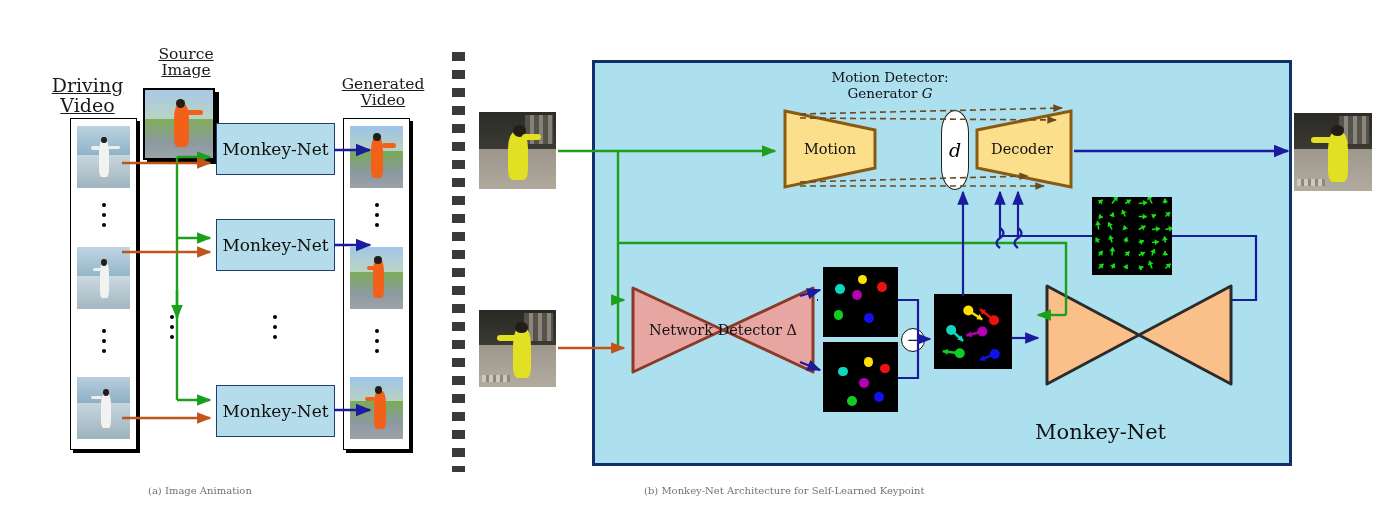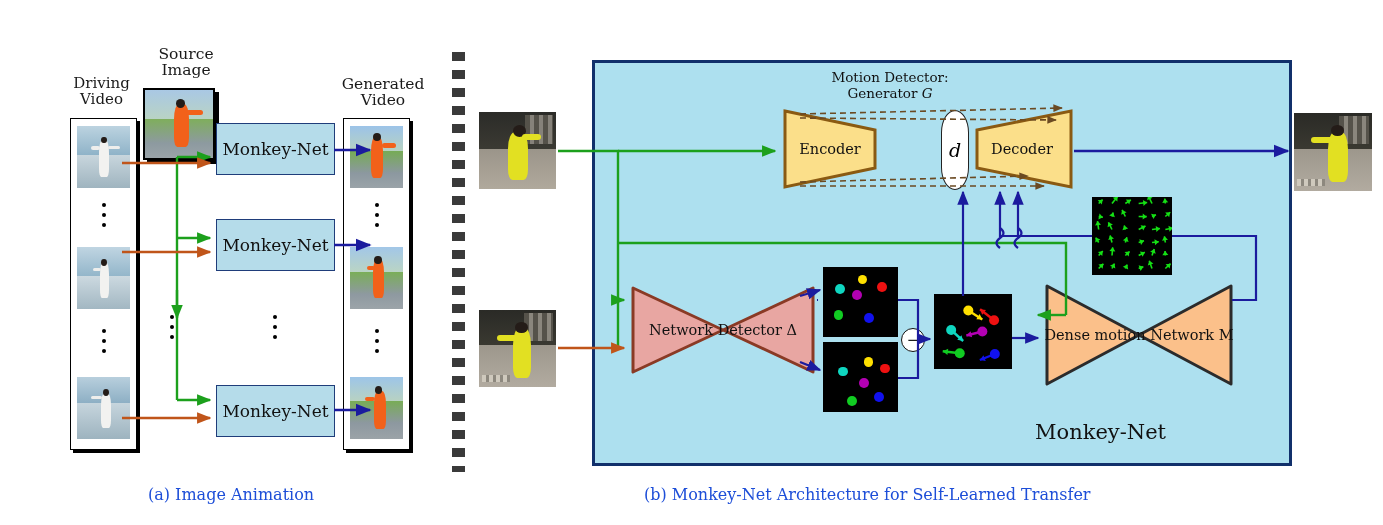--- a/index.html
+++ b/index.html
@@ -1,18 +1,18 @@
 <!DOCTYPE html>
 <html><head>
 <meta charset="utf-8">
 <style>
   html,body{margin:0;padding:0;background:#ffffff;}
   body{width:1383px;height:525px;font-family:"DejaVu Serif","Liberation Serif",serif;position:relative;overflow:hidden;}
   .fig{position:absolute;inset:0;}
-  .abs{position:absolute;}
+  .abs{position:absolute;text-decoration:underline;}
   .lbl{font-family:"DejaVu Serif","Liberation Serif",serif;color:#1a1a1a;text-align:center;line-height:1.05;}
 
   
   .filmstrip{position:absolute;background:#fff;border:1.6px solid #000;box-shadow:3px 3px 0 0 #000;}
   .frame{position:absolute;overflow:hidden;}
   .dots{position:absolute;width:10px;display:flex;flex-direction:column;align-items:center;gap:6px;}
   .dots i{display:block;width:4px;height:4px;border-radius:50%;background:#000;}
 
   .mnbox{position:absolute;background:#b5dcea;border:1.6px solid #1f3d7a;display:flex;align-items:center;justify-content:center;}
   .mnbox span{font-size:17px;color:#111;white-space:nowrap;}
@@ -43,31 +43,31 @@
   .oval em{font-size:19px;font-family:"DejaVu Serif","Liberation Serif",serif;}
 
   .kpmap{position:absolute;background:#000;border:0;}
   .kpmap .d{position:absolute;border-radius:50%;}
   .flowmap{position:absolute;background:#000;}
 
   .minus{position:absolute;width:22px;height:22px;border-radius:50%;background:#fff;border:1.6px solid #111;
      display:flex;align-items:center;justify-content:center;font-size:15px;line-height:1;color:#111;}
 
   .bigtitle{position:absolute;font-size:21px;color:#111;}
-  .caption{position:absolute;font-size:16px;color:#1d4ed8;white-space:nowrap;}
+  .caption{position:absolute;font-size:10px;color:#737373;white-space:nowrap;}
   .mtitle{position:absolute;text-align:center;font-size:13.5px;color:#111;line-height:1.15;}
 </style>
 </head>
 <body>
 
 <div class="fig">
 
   <div>
 
-    <div class="lbl abs" style="left:54px;top:76px;width:95px;font-size:15px;">Driving<br>Video</div>
+    <div class="lbl abs" style="left:40px;top:76px;width:95px;font-size:19px;">Driving<br>Video</div>
 
     <div class="lbl abs" style="left:140px;top:46px;width:92px;font-size:15.5px;">Source<br>Image</div>
 
     <div class="lbl abs" style="left:330px;top:76px;width:106px;font-size:15.5px;">Generated<br>Video</div>
 
     <div class="filmstrip" style="left:70px;top:118px;width:65px;height:330px;">
       <div class="frame" style="left:6px;top:7px;width:53px;height:62px;">
         <div class="th">
           <div class="sky" style="height:46%;background:linear-gradient(#bcd3e0,#8fb3c8);"></div>
           <div class="gnd" style="height:54%;background:linear-gradient(#c8d6dd,#9fb4bf);"></div>
@@ -226,21 +226,21 @@
         <div class="head" style="left:48%;top:16%;width:16%;height:14%;"></div>
         <div class="arm" style="left:22%;top:31%;width:28%;height:8%;background:#e2e022;"></div>
         <div class="abs" style="left:4%;top:84%;width:36%;height:10%;background:repeating-linear-gradient(90deg,#cfc9bd 0 4px,#8d887e 4px 7px);"></div>
       </div>
     </div>
 
     <div class="shapelabel" style="left:782px;top:108px;width:96px;height:82px;">
       <svg width="96" height="82" style="position:absolute;left:0;top:0;">
         <polygon points="3,3 93,22 93,60 3,79" fill="#fbdf8a" stroke="#8a5a12" stroke-width="3"></polygon>
       </svg>
-      <span style="position:relative;">Encoder</span>
+      <span style="position:relative;">Motion</span>
     </div>
 
     <div class="oval" style="left:941px;top:110px;width:26px;height:78px;">
       <em>d</em>
     </div>
 
     <div class="shapelabel" style="left:974px;top:108px;width:100px;height:82px;text-align:center;">
       <svg width="100" height="82" style="position:absolute;left:0;top:0;">
         <polygon points="3,22 97,3 97,79 3,60" fill="#fbdf8a" stroke="#8a5a12" stroke-width="3"></polygon>
       </svg>
@@ -255,21 +255,20 @@
         <polygon points="3,4 93,46 183,4 183,88 93,46 3,88" fill="#e8a6a2" stroke="#8a3a25" stroke-width="3" stroke-linejoin="round"></polygon>
       </svg>
       <span style="position:relative;">Network Detector Δ</span>
     </div>
 
     <div class="shapelabel" style="left:1044px;top:283px;width:190px;height:104px;">
       <svg width="190" height="104" style="position:absolute;left:0;top:0;">
         <polygon points="3,3 187,3 187,101 3,101" fill="none"></polygon>
         <polygon points="3,3 95,52 187,3 187,101 95,52 3,101" fill="#fbc08a" stroke="#2b2b2b" stroke-width="3" stroke-linejoin="round"></polygon>
       </svg>
-      <span style="position:relative;">Dense motion Network M</span>
     </div>
 
     <div class="kpmap" style="left:823px;top:267px;width:75px;height:70px;">
         <div class="d" style="left: 46%; top: 11%; width: 13%; height: 14%; background: rgb(255, 224, 0);"></div>
         <div class="d" style="left: 16%; top: 24%; width: 13%; height: 14%; background: rgb(15, 214, 192);"></div>
         <div class="d" style="left: 39%; top: 33%; width: 13%; height: 14%; background: rgb(179, 0, 179);"></div>
         <div class="d" style="left: 72%; top: 22%; width: 13%; height: 14%; background: rgb(238, 17, 17);"></div>
         <div class="d" style="left: 14%; top: 62%; width: 13%; height: 14%; background: rgb(17, 204, 34);"></div>
         <div class="d" style="left: 55%; top: 66%; width: 13%; height: 14%; background: rgb(17, 17, 238);"></div>
       </div>
@@ -375,21 +374,21 @@
           <polygon points="51.37604648072127,69.78547501221306 48.635703976153046,73.96764226827261 46.58833323442084,68.344016767518" fill="#15e015"></polygon>
           <line x1="60" y1="71.5" x2="57.251240125602955" y2="63.72045292044802" stroke="#15e015" stroke-width="1.6"></line>
           <polygon points="57.251240125602955,63.72045292044802 61.40715622084239,66.50044597967133 55.764313539896094,68.49424065438825" fill="#15e015"></polygon>
           <line x1="73.33333333333333" y1="71.5" x2="78.51597169202431" y2="66.66494009951111" stroke="#15e015" stroke-width="1.6"></line>
           <polygon points="78.51597169202431,66.66494009951111 77.62826252646603,71.58550637153549 73.54571172673343,67.20947281425539" fill="#15e015"></polygon>
         </svg>
       </div>
 
     <div class="minus" style="left:901px;top:328px;">−</div>
 
-    <div class="caption" style="left:644px;top:485px;">(b) Monkey-Net Architecture for Self-Learned Transfer</div>
+    <div class="caption" style="left:644px;top:485px;">(b) Monkey-Net Architecture for Self-Learned Keypoint</div>
   </div>
 
   <svg class="wires">
     <defs>
       <marker id="agr" viewBox="0 0 10 10" refX="9" refY="5" markerWidth="6" markerHeight="6" orient="auto-start-reverse">
         <path d="M0,1 L10,5 L0,9 z" fill="#1ca01c"></path>
       </marker>
       <marker id="aor" viewBox="0 0 10 10" refX="9" refY="5" markerWidth="6" markerHeight="6" orient="auto-start-reverse">
         <path d="M0,1 L10,5 L0,9 z" fill="#c0551a"></path>
       </marker>

